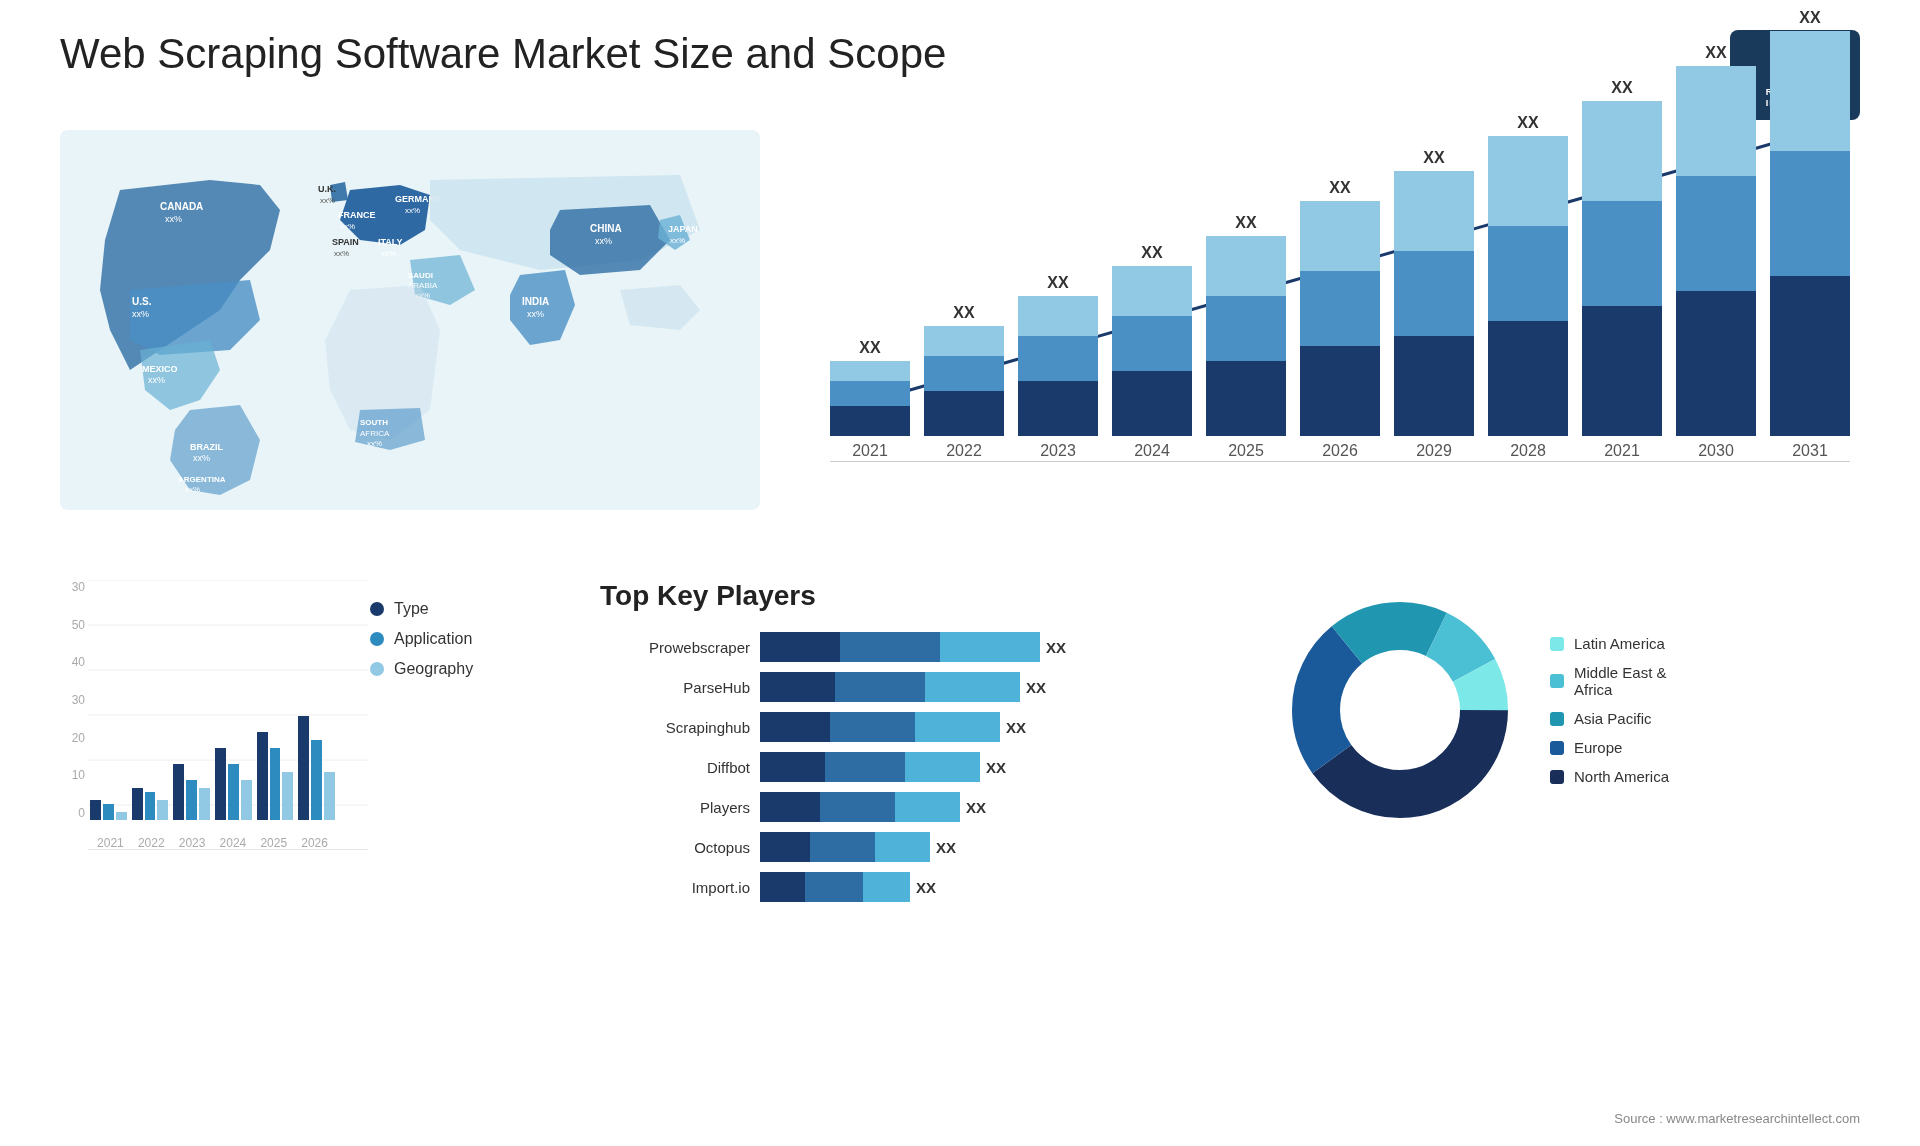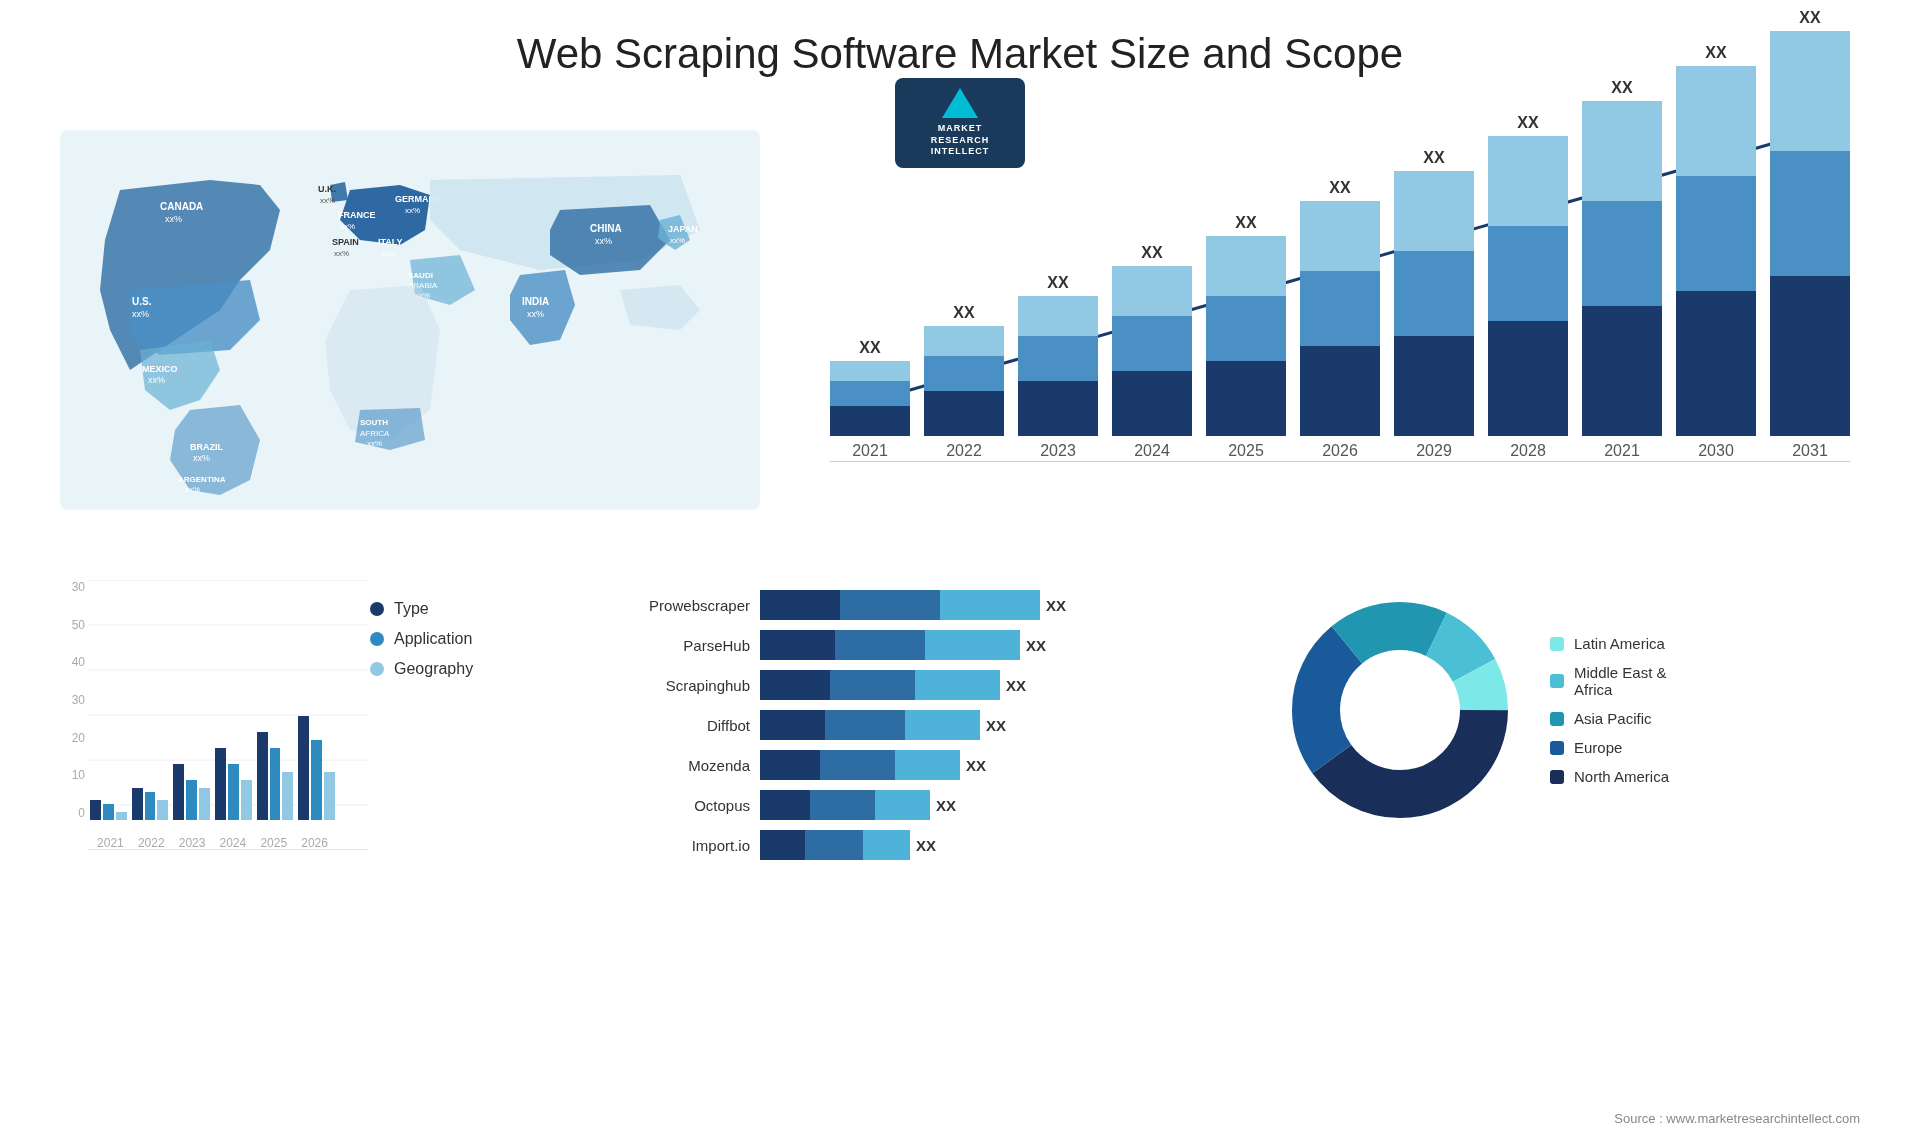--- a/index.html
+++ b/index.html
@@ -13,22 +13,21 @@
     }
 
     
     .header {
       position: absolute;
       top: 30px;
       left: 60px;
       right: 60px;
       display: flex;
       justify-content: space-between;
-      align-items: center;
-      flex-direction: column;
+      align-items: flex-start;
     }
     .page-title {
       font-size: 42px;
       font-weight: 300;
       color: #222;
     }
     .logo-area {
       display: flex;
       align-items: center;
       gap: 10px;
@@ -530,20 +529,21 @@
         </div>
         <div class="legend-item">
           <div class="legend-dot" style="background:#91c8e4;"></div>
           <span>Geography</span>
         </div>
       </div>
     </div>
   </div>
 
   <div class="players-section">
+    <div class="section-title">Top Key Players</div>
     <div class="players-chart">
 
       <div class="player-row">
         <div class="player-name">Prowebscraper</div>
         <div class="player-bar-wrap">
           <div class="player-bar" style="width:280px;">
             <div class="player-seg1" style="width:80px;"></div>
             <div class="player-seg2" style="width:100px;"></div>
             <div class="player-seg3" style="width:100px;"></div>
           </div>
@@ -581,21 +581,21 @@
           <div class="player-bar" style="width:220px;">
             <div class="player-seg1" style="width:65px;"></div>
             <div class="player-seg2" style="width:80px;"></div>
             <div class="player-seg3" style="width:75px;"></div>
           </div>
           <div class="player-val">XX</div>
         </div>
       </div>
 
       <div class="player-row">
-        <div class="player-name">Mozenda</div>
+        <div class="player-name">Players</div>
         <div class="player-bar-wrap">
           <div class="player-bar" style="width:200px;">
             <div class="player-seg1" style="width:60px;"></div>
             <div class="player-seg2" style="width:75px;"></div>
             <div class="player-seg3" style="width:65px;"></div>
           </div>
           <div class="player-val">XX</div>
         </div>
       </div>
 

